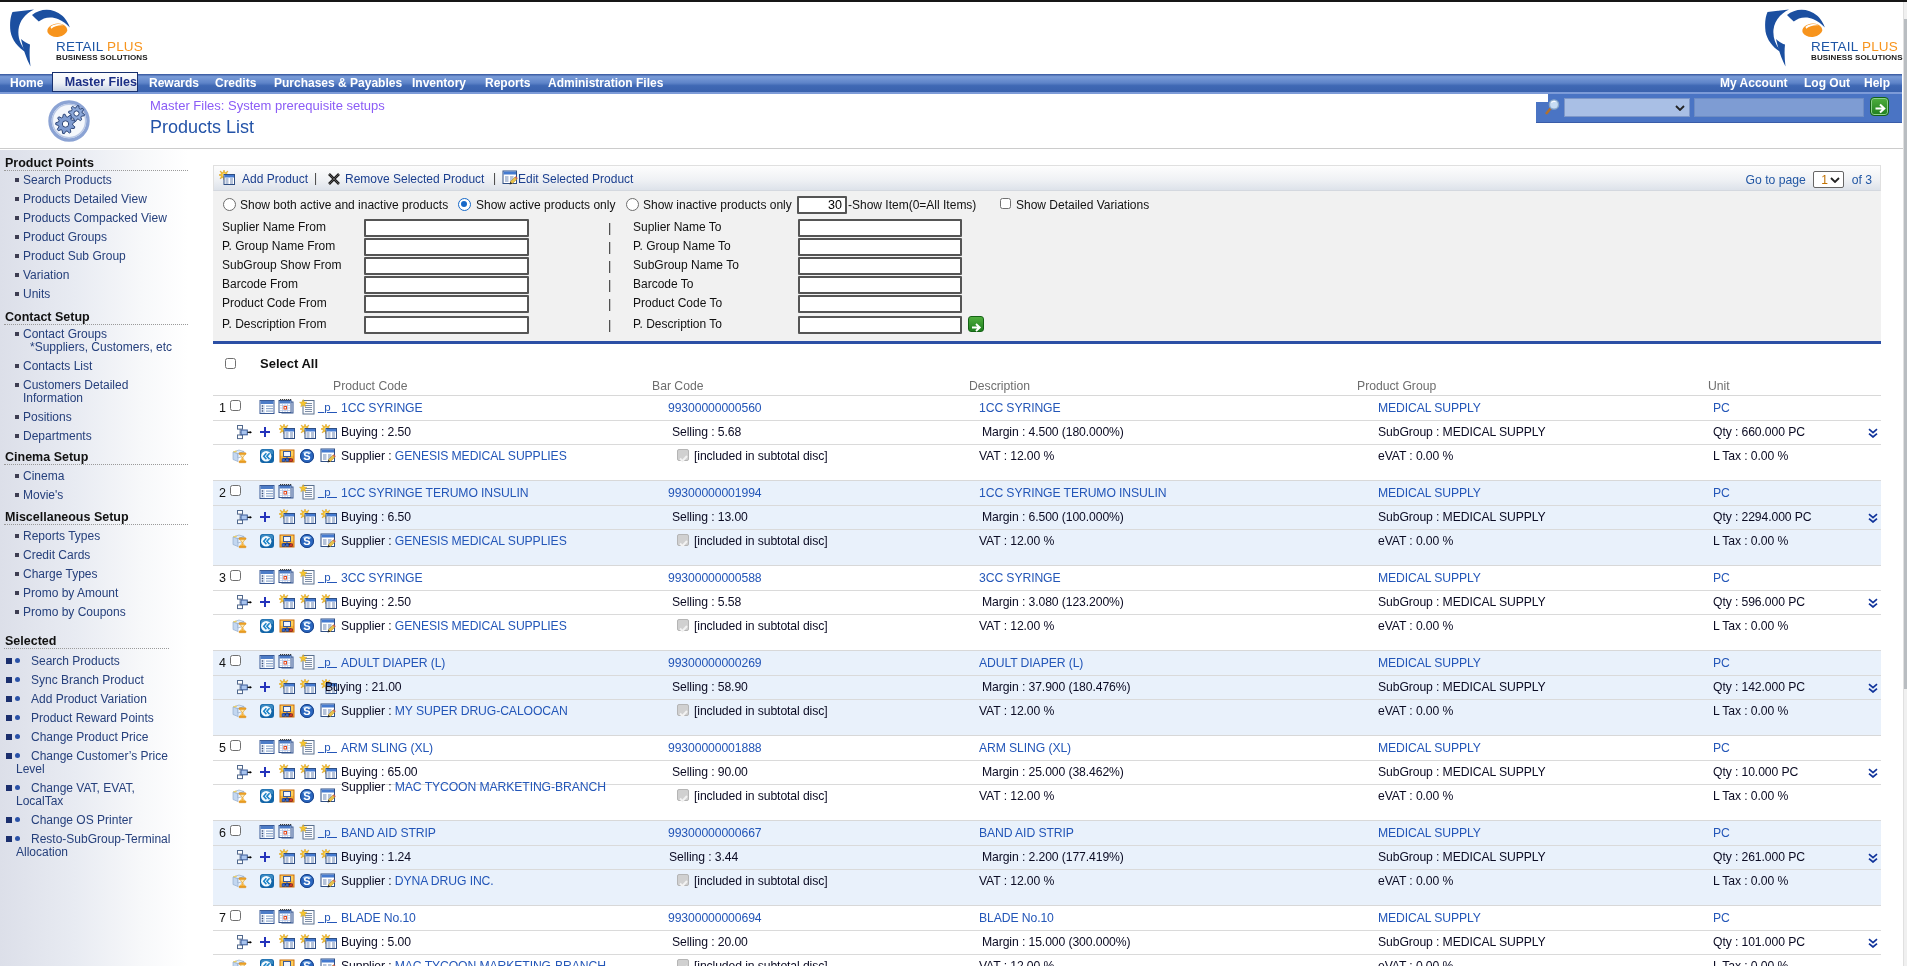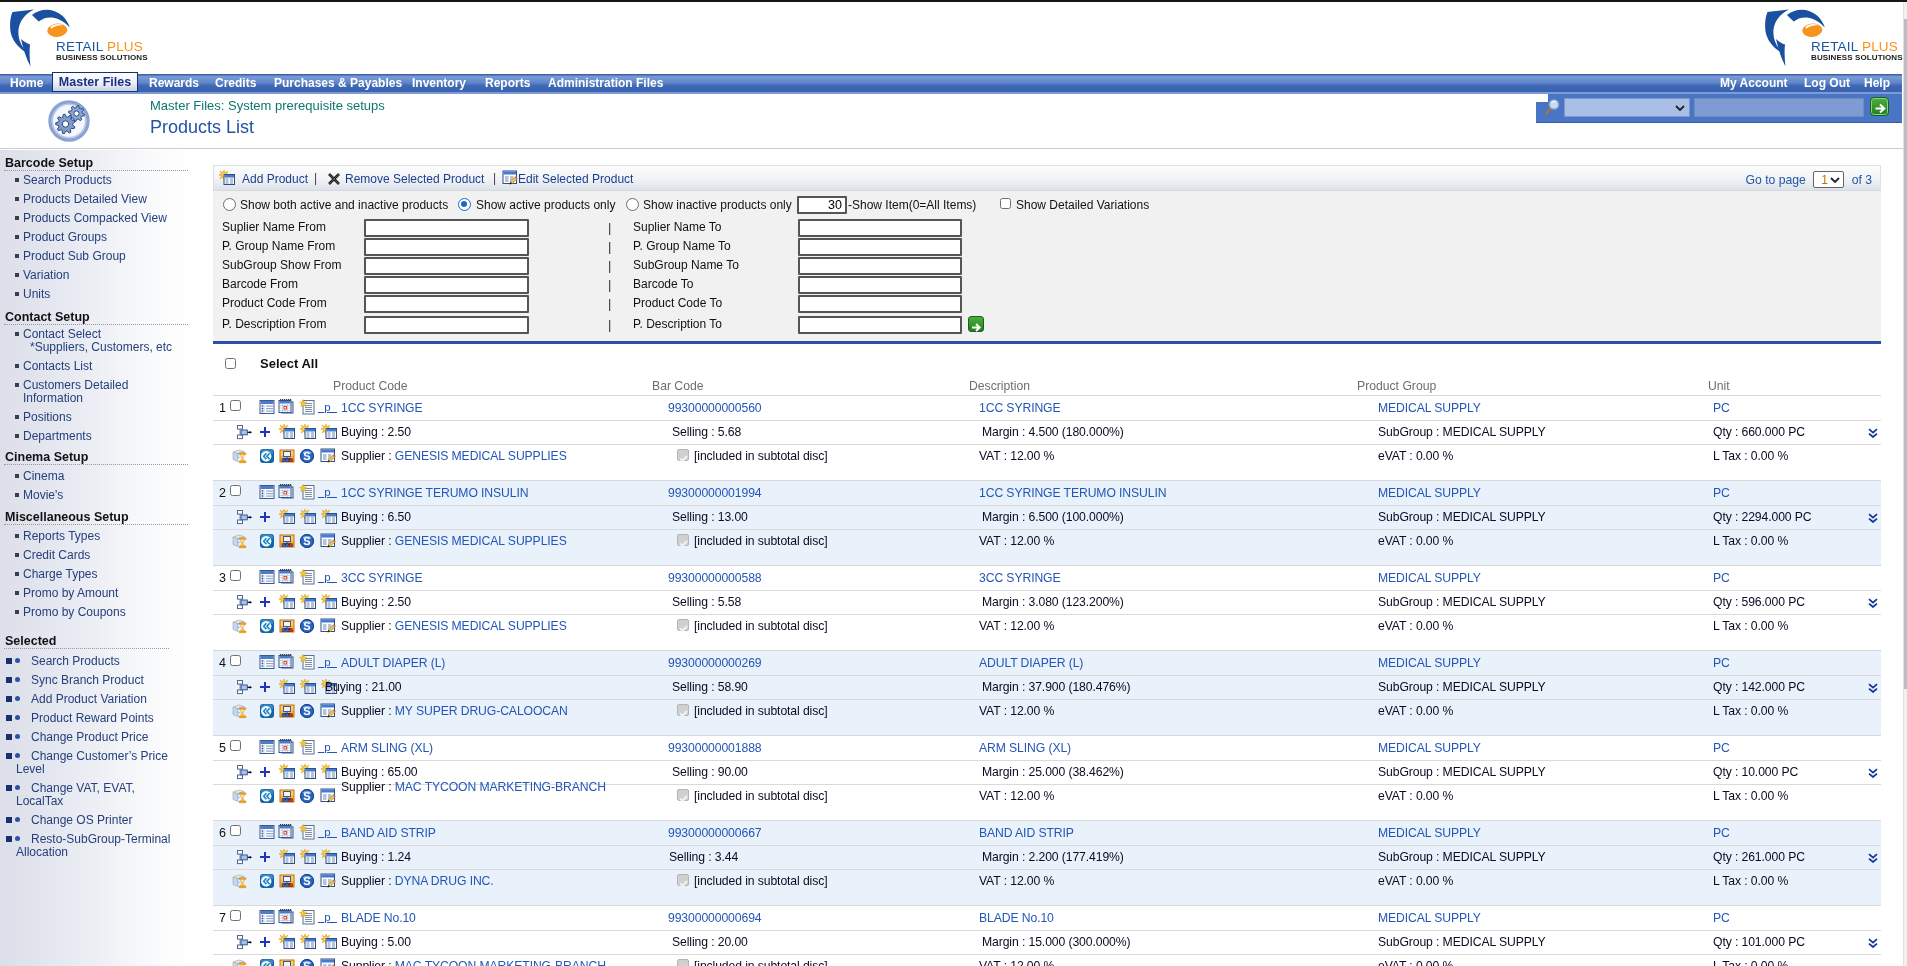--- a/index.html
+++ b/index.html
@@ -7,29 +7,29 @@
 .abs{position:absolute}
 #topbar{position:absolute;left:0;top:0;width:1907px;height:2px;background:#161616}
 #header{position:absolute;left:0;top:2px;width:1907px;height:147px;background:#fff;border-bottom:1px solid #ccc}
 .logotxt1{position:absolute;font-weight:normal;font-size:13.5px;letter-spacing:.2px;white-space:nowrap}
 .logotxt1 .r{color:#1d55a5}.logotxt1 .p{color:#f7941d}
 .logotxt2{position:absolute;font-weight:bold;font-size:8px;line-height:8px;letter-spacing:.1px;color:#191919;white-space:nowrap}
 #nav{position:absolute;left:0;top:74px;width:1902px;height:20px;
  background:linear-gradient(#33549c 0%,#7a9cd8 15%,#5d83c8 50%,#3f68b4 65%,#3a62ae 100%);border-bottom:2px solid #7d9bd8}
 .navitem{position:absolute;top:75.5px;height:16px;line-height:15px;color:#fff;font-weight:bold;font-size:12px;white-space:nowrap}
 #navtab{position:absolute;left:52px;top:72px;width:86px;height:20px;background:linear-gradient(#fdfdfe,#eef1f6 55%,#c6d1e4);
- border:1px solid #17306e;text-align:center;line-height:18px;font-weight:bold;font-size:12.5px;color:#1c2f85;z-index:3}
+ border:1px solid #17306e;text-align:right;line-height:18px;font-weight:bold;font-size:12.5px;color:#1c2f85;z-index:3}
 #spanel{position:absolute;left:1536px;top:94px;width:366px;height:29px;background:#4a74c4;border-bottom:1px solid #395ca8}
 #spanel .notch{position:absolute;left:0;top:0;width:12px;height:8px;background:#fff}
 #ssel{position:absolute;left:28px;top:4px;width:126px;height:19px;background:#a9bfe5;border:1px solid #7e97c8}
 #ssel svg{position:absolute;right:4px;top:5px}
 #sinp{position:absolute;left:158px;top:4px;width:170px;height:19px;background:#7e9cd3;border:1px solid #6d8cc4}
 #sbtn{position:absolute;left:334px;top:3px;width:19px;height:19px;background:linear-gradient(#4fae3e,#1f7f1f);
  border:1px solid #156315;border-radius:4px;box-shadow:inset 0 0 0 1px #8cd08c}
-#crumb{position:absolute;left:150px;top:98px;font-size:13px;color:#0f766e}
+#crumb{position:absolute;left:150px;top:98px;font-size:13px;color:#8b5cf6}
 #ptitle{position:absolute;left:150px;top:117px;font-size:18px;color:#2353a8}
 #sidebar{position:absolute;left:0;top:150px;width:188px;height:816px;
  background:linear-gradient(90deg,#dcdfe9 0%,#e8ebf2 40%,#f7f8fa 75%,#fff 100%)}
 .shead{position:absolute;left:5px;font-weight:bold;font-size:12.5px;color:#111;white-space:nowrap}
 .sdots{position:absolute;left:4px;width:184px;border-bottom:1px dotted #9a9a9a}
 .sitem{position:absolute;font-size:12px;color:#26407c;white-space:nowrap}
 .sb{position:absolute;width:3.5px;height:3.5px;background:#3d3d52}
 .asq{position:absolute;left:6px;width:6px;height:6px;background:#1b2f6e}
 .adot{position:absolute;left:14.5px;width:5px;height:5px;border-radius:50%;background:#2a52a8}
 #toolbar{position:absolute;left:213px;top:165px;width:1668px;height:26px;
@@ -118,40 +118,40 @@
 <div id="ptitle">Products List</div>
 <div class="abs" style="left:48px;top:100px"><svg width="42" height="42" viewBox="0 0 42 42">
       <circle cx="21" cy="21" r="19" fill="#f4f7fc" stroke="#8ba3d4" stroke-width="3.4"></circle>
       <circle cx="21" cy="21" r="16.6" fill="none" stroke="#b9c8e6" stroke-width="1.4"></circle>
       <path d="M36.5 14.3 L36.2 15.8 L33.5 16.2 L32.9 17.1 L33.6 19.7 L32.3 20.6 L30.1 19.0 L29.0 19.2 L27.7 21.5 L26.2 21.2 L25.8 18.5 L24.9 17.9 L22.3 18.6 L21.4 17.3 L23.0 15.1 L22.8 14.0 L20.5 12.7 L20.8 11.2 L23.5 10.8 L24.1 9.9 L23.4 7.3 L24.7 6.4 L26.9 8.0 L28.0 7.8 L29.3 5.5 L30.8 5.8 L31.2 8.5 L32.1 9.1 L34.7 8.4 L35.6 9.7 L34.0 11.9 L34.2 13.0 Z" fill="#8ba7d8" stroke="#2c4578" stroke-width="1"></path>
       <circle cx="28.5" cy="13.5" r="2.6" fill="#fff" stroke="#2c4578" stroke-width="1"></circle>
       <path d="M26.9 26.9 L26.2 28.5 L23.2 28.4 L22.4 29.3 L22.8 32.2 L21.3 33.0 L19.1 31.0 L17.9 31.2 L16.3 33.7 L14.6 33.4 L14.2 30.4 L13.1 29.7 L10.3 30.7 L9.3 29.3 L10.9 26.8 L10.5 25.6 L7.7 24.5 L7.8 22.8 L10.6 21.9 L11.1 20.7 L9.7 18.1 L10.8 16.8 L13.6 17.9 L14.7 17.4 L15.3 14.4 L17.0 14.2 L18.4 16.9 L19.6 17.1 L22.0 15.3 L23.4 16.2 L22.8 19.1 L23.6 20.1 L26.5 20.2 L27.1 21.8 L24.7 23.6 L24.6 24.9 Z" fill="#7e9bd0" stroke="#2c4578" stroke-width="1"></path>
       <circle cx="17.5" cy="24" r="3.2" fill="#fff" stroke="#2c4578" stroke-width="1"></circle>
     </svg></div>
 <div id="sidebar"></div>
-<div class="shead" style="top:156px">Barcode Setup</div>
+<div class="shead" style="top:156px">Product Points</div>
 <div class="sdots" style="top:170px"></div>
 <div class="sb" style="left:15px;top:178px"></div>
 <div class="sitem" style="left:23px;top:173px">Search Products</div>
 <div class="sb" style="left:15px;top:197px"></div>
 <div class="sitem" style="left:23px;top:192px">Products Detailed View</div>
 <div class="sb" style="left:15px;top:216px"></div>
 <div class="sitem" style="left:23px;top:211px">Products Compacked View</div>
 <div class="sb" style="left:15px;top:235px"></div>
 <div class="sitem" style="left:23px;top:230px">Product Groups</div>
 <div class="sb" style="left:15px;top:254px"></div>
 <div class="sitem" style="left:23px;top:249px">Product Sub Group</div>
 <div class="sb" style="left:15px;top:273px"></div>
 <div class="sitem" style="left:23px;top:268px">Variation</div>
 <div class="sb" style="left:15px;top:292px"></div>
 <div class="sitem" style="left:23px;top:287px">Units</div>
 <div class="shead" style="top:310px">Contact Setup</div>
 <div class="sdots" style="top:324px"></div>
 <div class="sb" style="left:15px;top:332px"></div>
-<div class="sitem" style="left:23px;top:327px">Contact Select</div>
+<div class="sitem" style="left:23px;top:327px">Contact Groups</div>
 <div class="sitem" style="left:30px;top:340px">*Suppliers, Customers, etc</div>
 <div class="sb" style="left:15px;top:364px"></div>
 <div class="sitem" style="left:23px;top:359px">Contacts List</div>
 <div class="sb" style="left:15px;top:383px"></div>
 <div class="sitem" style="left:23px;top:378px">Customers Detailed</div>
 <div class="sitem" style="left:23px;top:391px">Information</div>
 <div class="sb" style="left:15px;top:415px"></div>
 <div class="sitem" style="left:23px;top:410px">Positions</div>
 <div class="sb" style="left:15px;top:434px"></div>
 <div class="sitem" style="left:23px;top:429px">Departments</div>

